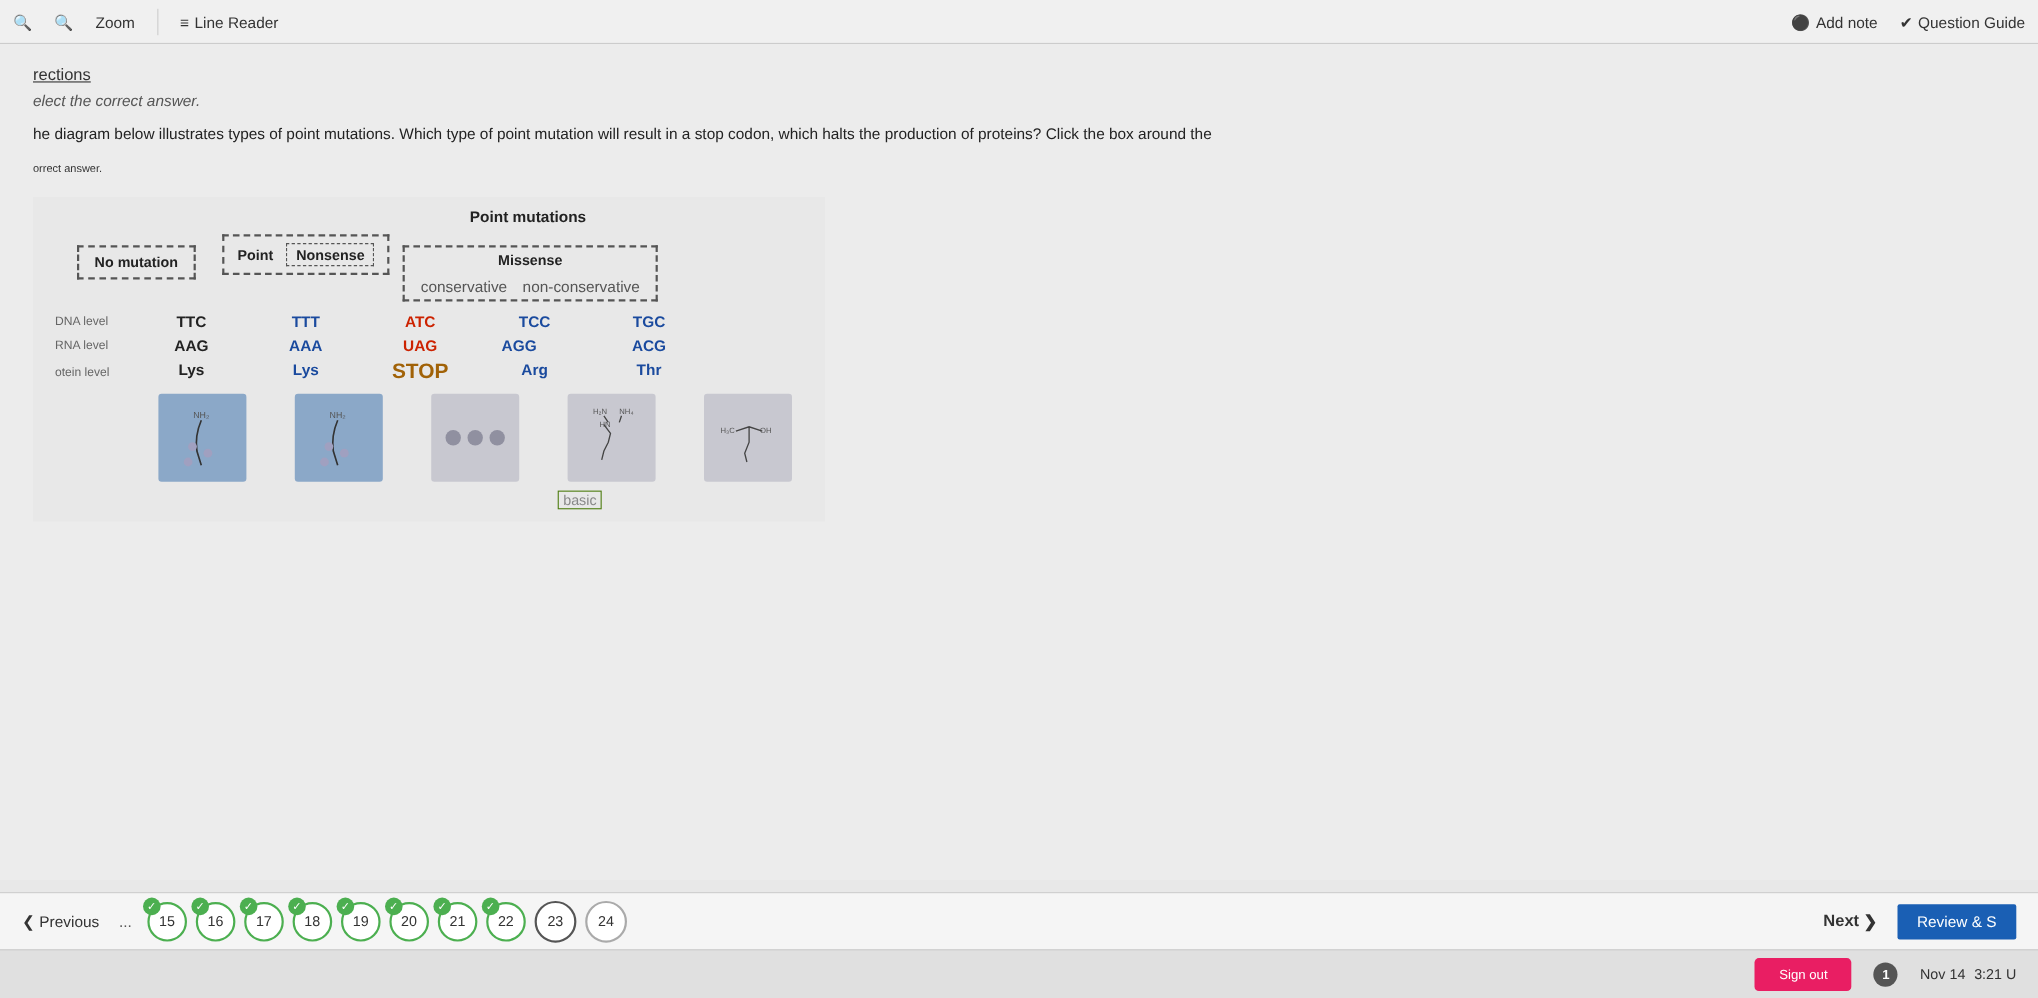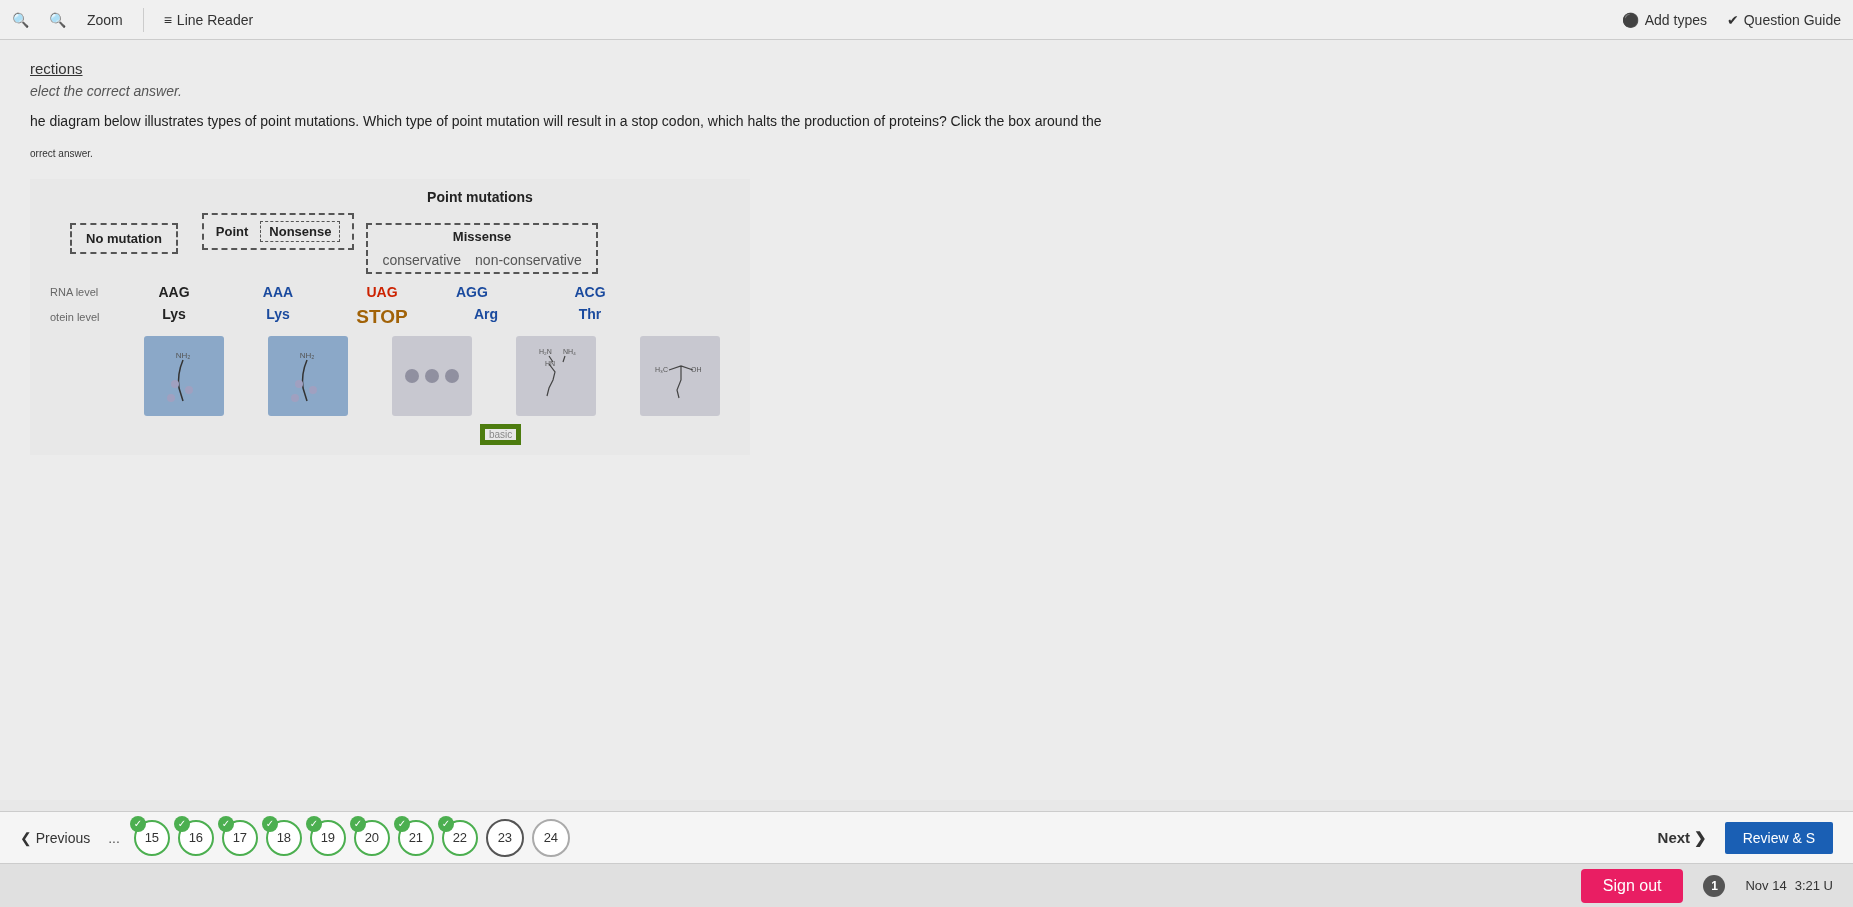--- a/index.html
+++ b/index.html
@@ -186,21 +186,21 @@
       padding: 0 20px;
       gap: 20px;
       border-top: 1px solid #ccc;
     }
 
     .sign-out-btn {
       background: #e91e63;
       color: white;
       border: none;
       padding: 8px 22px;
-      font-size: 16px;
+      font-size: 12px;
       cursor: pointer;
       border-radius: 4px;
     }
 
     .status-info {
       font-size: 13px;
       color: #333;
       display: flex;
       align-items: center;
       gap: 8px;
@@ -213,26 +213,27 @@
       background: #555;
       color: white;
       display: flex;
       align-items: center;
       justify-content: center;
       font-size: 12px;
       font-weight: bold;
     }
 
     .basic-label {
-      font-size: 10px;
+      font-size: 13px;
       color: #888;
-      border: 5px solid #4d7c0f;
+      border: 1px solid #4d7c0f;
       padding: 0 4px;
       margin-top: 4px;
       display: inline-block;
+      margin-left: 27px;
     }
   </style>
 </head>
 <body>
 
 <div class="toolbar">
   <div class="toolbar-item">
     <span>🔍</span>
   </div>
   <div class="toolbar-item">
@@ -240,21 +241,21 @@
   </div>
   <span class="toolbar-item">Zoom</span>
   <div class="toolbar-separator"></div>
   <div class="toolbar-item">
     <span>≡</span>
     <span>Line Reader</span>
   </div>
   <div style="margin-left:auto; display:flex; gap:20px; align-items:center;">
     <div class="toolbar-item">
       <span>⚫</span>
-      <span>Add types</span>
+      <span>Add note</span>
     </div>
     <div class="toolbar-item">
       <span>✔</span>
       <span>Question Guide</span>
     </div>
   </div>
 </div>
 
 <div class="main-content">
   <div class="directions-label">rections</div>
@@ -281,20 +282,30 @@
         <div style="font-size:13px; font-weight:bold; color:#222; text-align:center;">Missense</div>
         <div style="display:flex; gap:14px; font-size:14px; color:#555; margin-top:8px;">
           <span>conservative</span>
           <span>non-conservative</span>
         </div>
       </div>
     </div>
 
     <div style="margin-top:10px;">
 
+      <div style="display:flex; align-items:center; margin-bottom:6px;">
+        <span style="width:80px; font-size:11px; color:#666;">DNA level</span>
+        <div style="display:flex; gap:44px; margin-left:14px;">
+          <span style="font-size:14px; font-weight:bold; color:#222; width:60px; text-align:center;">TTC</span>
+          <span style="font-size:14px; font-weight:bold; color:#1a4a9e; width:60px; text-align:center;">TTT</span>
+          <span style="font-size:14px; font-weight:bold; color:#cc2200; width:60px; text-align:center;">ATC</span>
+          <span style="font-size:14px; font-weight:bold; color:#1a4a9e; width:60px; text-align:center;">TCC</span>
+          <span style="font-size:14px; font-weight:bold; color:#1a4a9e; width:60px; text-align:center;">TGC</span>
+        </div>
+      </div>
 
       <div style="display:flex; align-items:center; margin-bottom:6px;">
         <span style="width:80px; font-size:11px; color:#666;">RNA level</span>
         <div style="display:flex; gap:44px; margin-left:14px;">
           <span style="font-size:14px; font-weight:bold; color:#222; width:60px; text-align:center;">AAG</span>
           <span style="font-size:14px; font-weight:bold; color:#1a4a9e; width:60px; text-align:center;">AAA</span>
           <span style="font-size:14px; font-weight:bold; color:#cc2200; width:60px; text-align:center;">UAG</span>
           <span style="font-size:14px; font-weight:bold; color:#1a4a9e; width:60px; text-align:left;">AGG</span>
           <span style="font-size:14px; font-weight:bold; color:#1a4a9e; width:60px; text-align:center;">ACG</span>
         </div>

